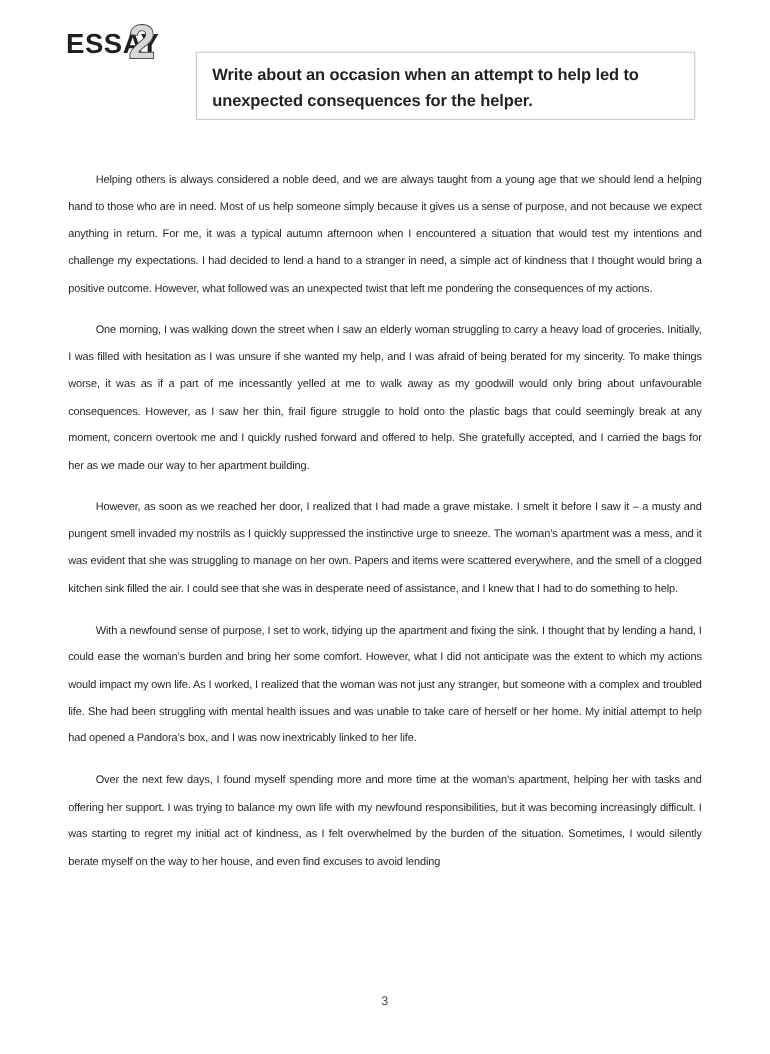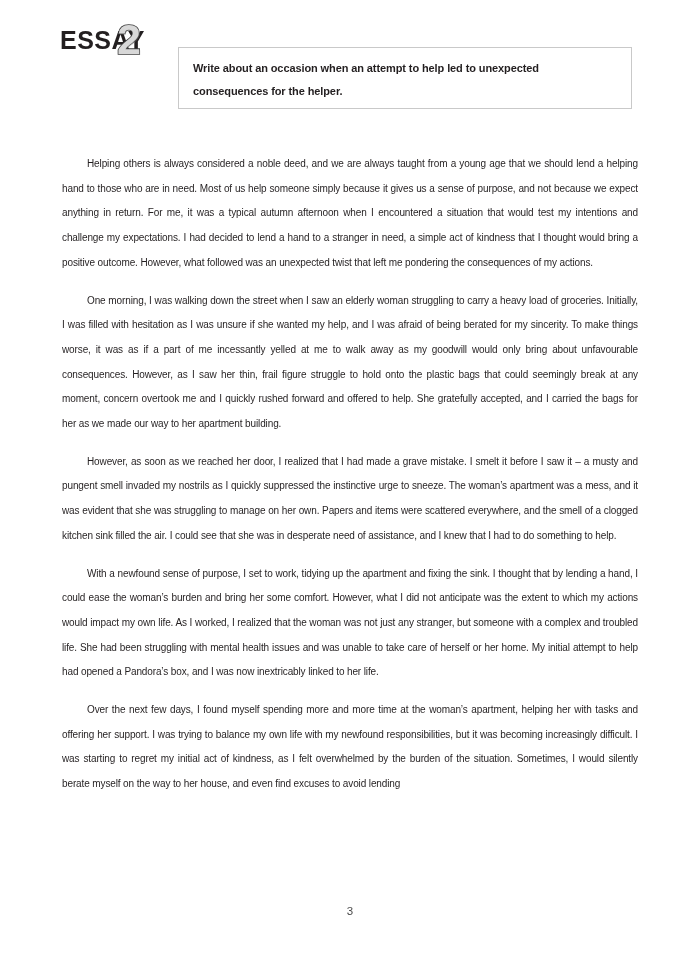--- a/index.html
+++ b/index.html
@@ -66,21 +66,21 @@
     border: 1px solid #c9c9c9;
     box-sizing: border-box;
     background: #ffffff;
   }
 
   .prompt-text {
     position: absolute;
     left: 14px;
     top: 9px;
     width: 424px;
-    font-size: 11px;
+    font-size: 15px;
     font-weight: 700;
     line-height: 23px;
     color: #231f20;
     letter-spacing: -0.1px;
   }
 
   
   .body-col {
     position: absolute;
     left: 62px;

